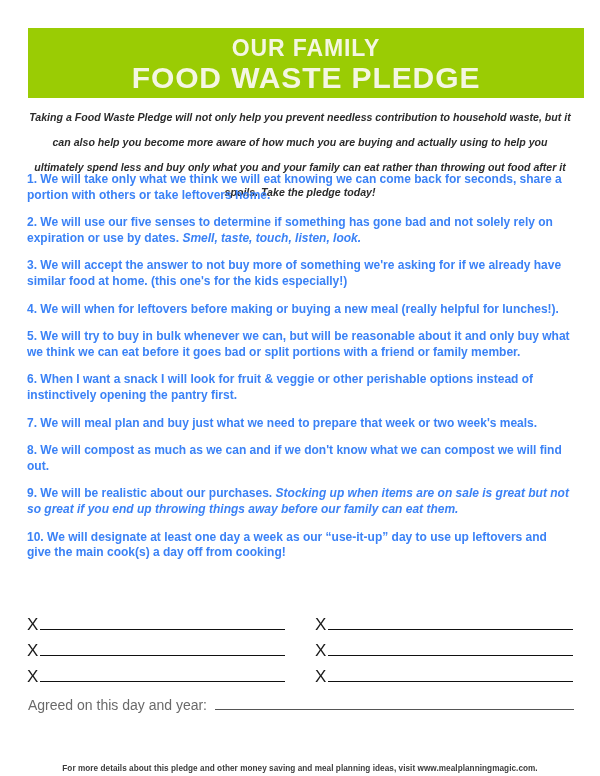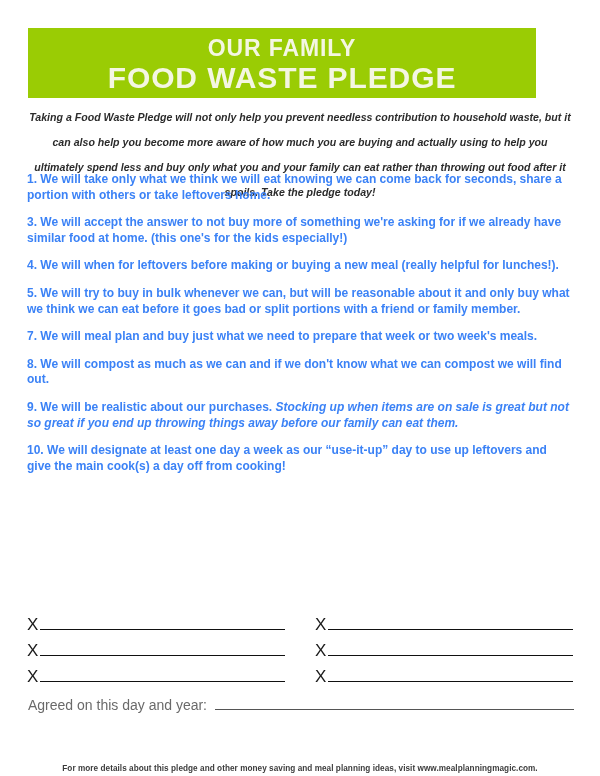--- a/index.html
+++ b/index.html
@@ -21,21 +21,21 @@
     background: #ffffff;
     position: relative;
     box-sizing: border-box;
   }
 
   
   .banner {
     position: absolute;
     left: 28px;
     top: 28px;
-    width: 508px;
+    width: 556px;
     height: 70px;
     background: #9ACC04;
     display: flex;
     flex-direction: column;
     align-items: center;
     justify-content: center;
   }
   .banner-line {
     color: #F4F6E2;
     font-family: "Liberation Sans", sans-serif;
@@ -164,32 +164,42 @@
 
   <div class="intro">Taking a Food Waste Pledge will not only help you prevent needless contribution to household waste, but it can also help you become more aware of how much you are buying and actually using to help you ultimately spend less and buy only what you and your family can eat rather than throwing out food after it spoils. Take the pledge today!</div>
 
   <div class="pledges">
     <div class="pledge">
       <span>1.</span>
       <span>We will take only what we think we will eat knowing we can come back for seconds, share a portion with others or take leftovers home.</span>
       <em></em>
     </div>
     <div class="pledge">
+      <span>2.</span>
+      <span>We will use our five senses to determine if something has gone bad and not solely rely on expiration or use by dates.</span>
+      <em>Smell, taste, touch, listen, look.</em>
+    </div>
+    <div class="pledge">
       <span>3.</span>
       <span>We will accept the answer to not buy more of something we're asking for if we already have similar food at home. (this one's for the kids especially!)</span>
       <em></em>
     </div>
     <div class="pledge">
       <span>4.</span>
       <span>We will when for leftovers before making or buying a new meal (really helpful for lunches!).</span>
       <em></em>
     </div>
     <div class="pledge">
       <span>5.</span>
       <span>We will try to buy in bulk whenever we can, but will be reasonable about it and only buy what we think we can eat before it goes bad or split portions with a friend or family member.</span>
+      <em></em>
+    </div>
+    <div class="pledge">
+      <span>6.</span>
+      <span>When I want a snack I will look for fruit &amp; veggie or other perishable options instead of instinctively opening the pantry first.</span>
       <em></em>
     </div>
     <div class="pledge">
       <span>7.</span>
       <span>We will meal plan and buy just what we need to prepare that week or two week's meals.</span>
       <em></em>
     </div>
     <div class="pledge">
       <span>8.</span>
       <span>We will compost as much as we can and if we don't know what we can compost we will find out.</span>

